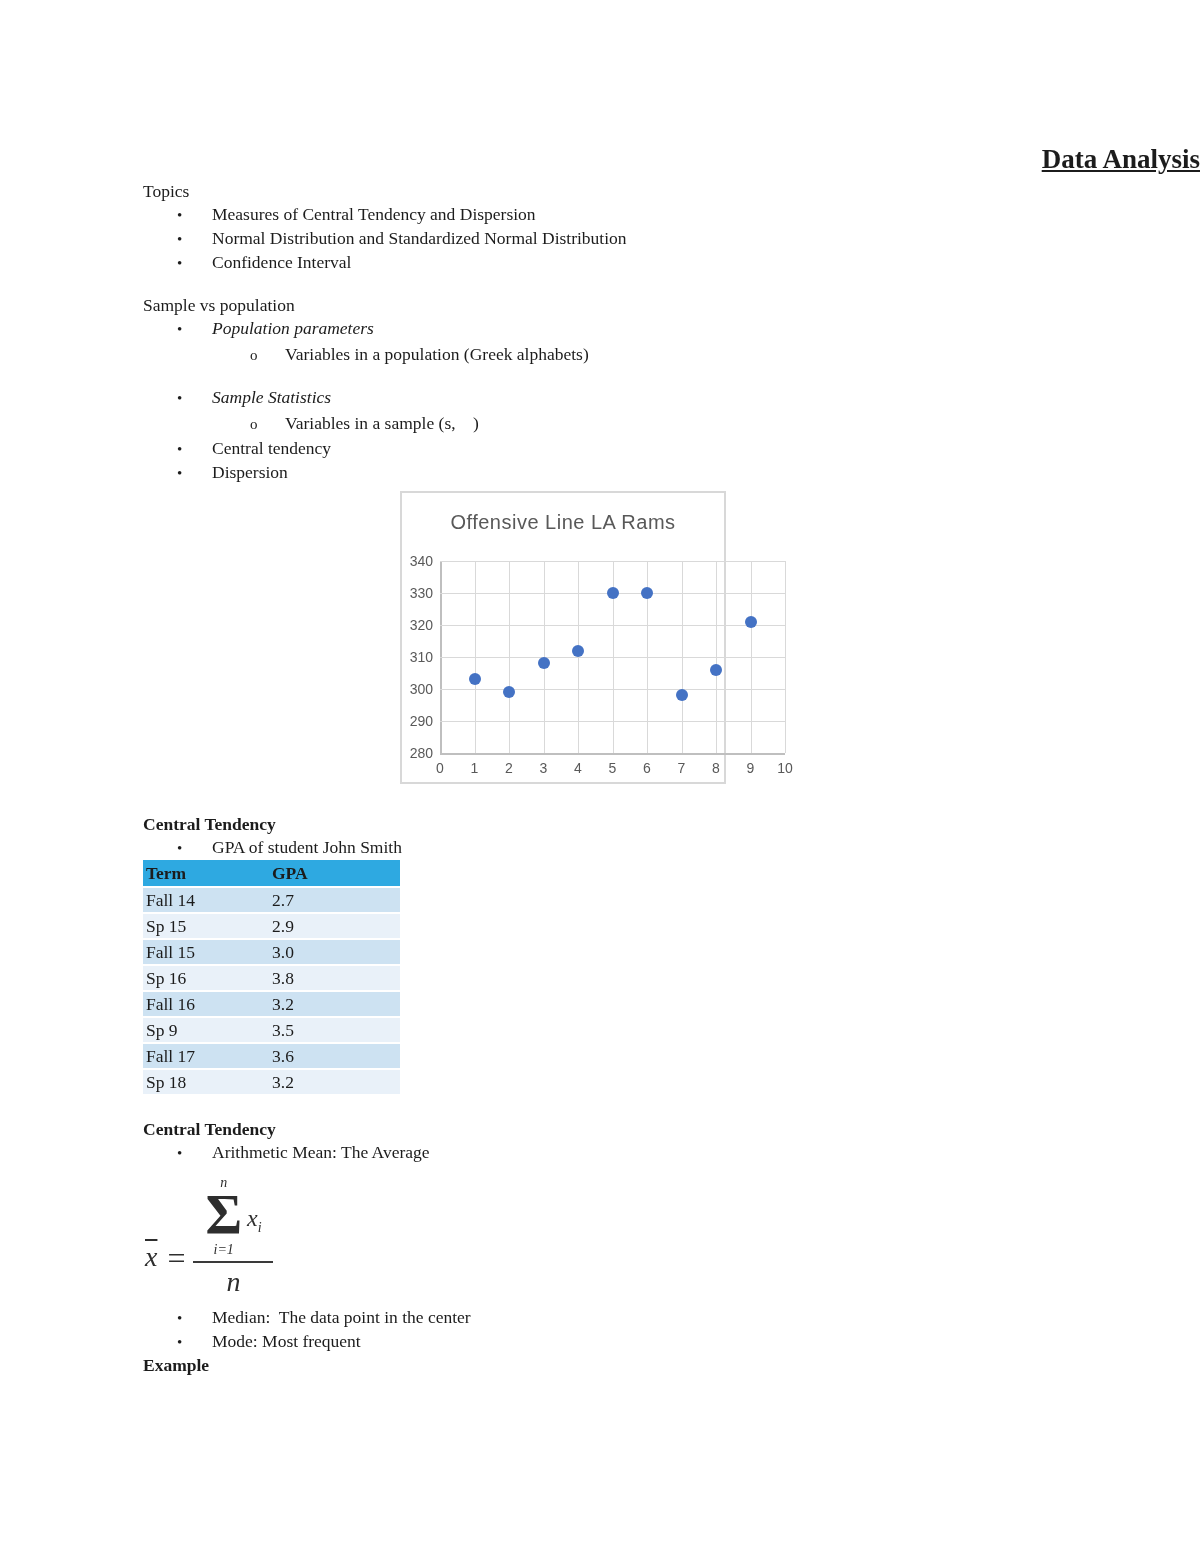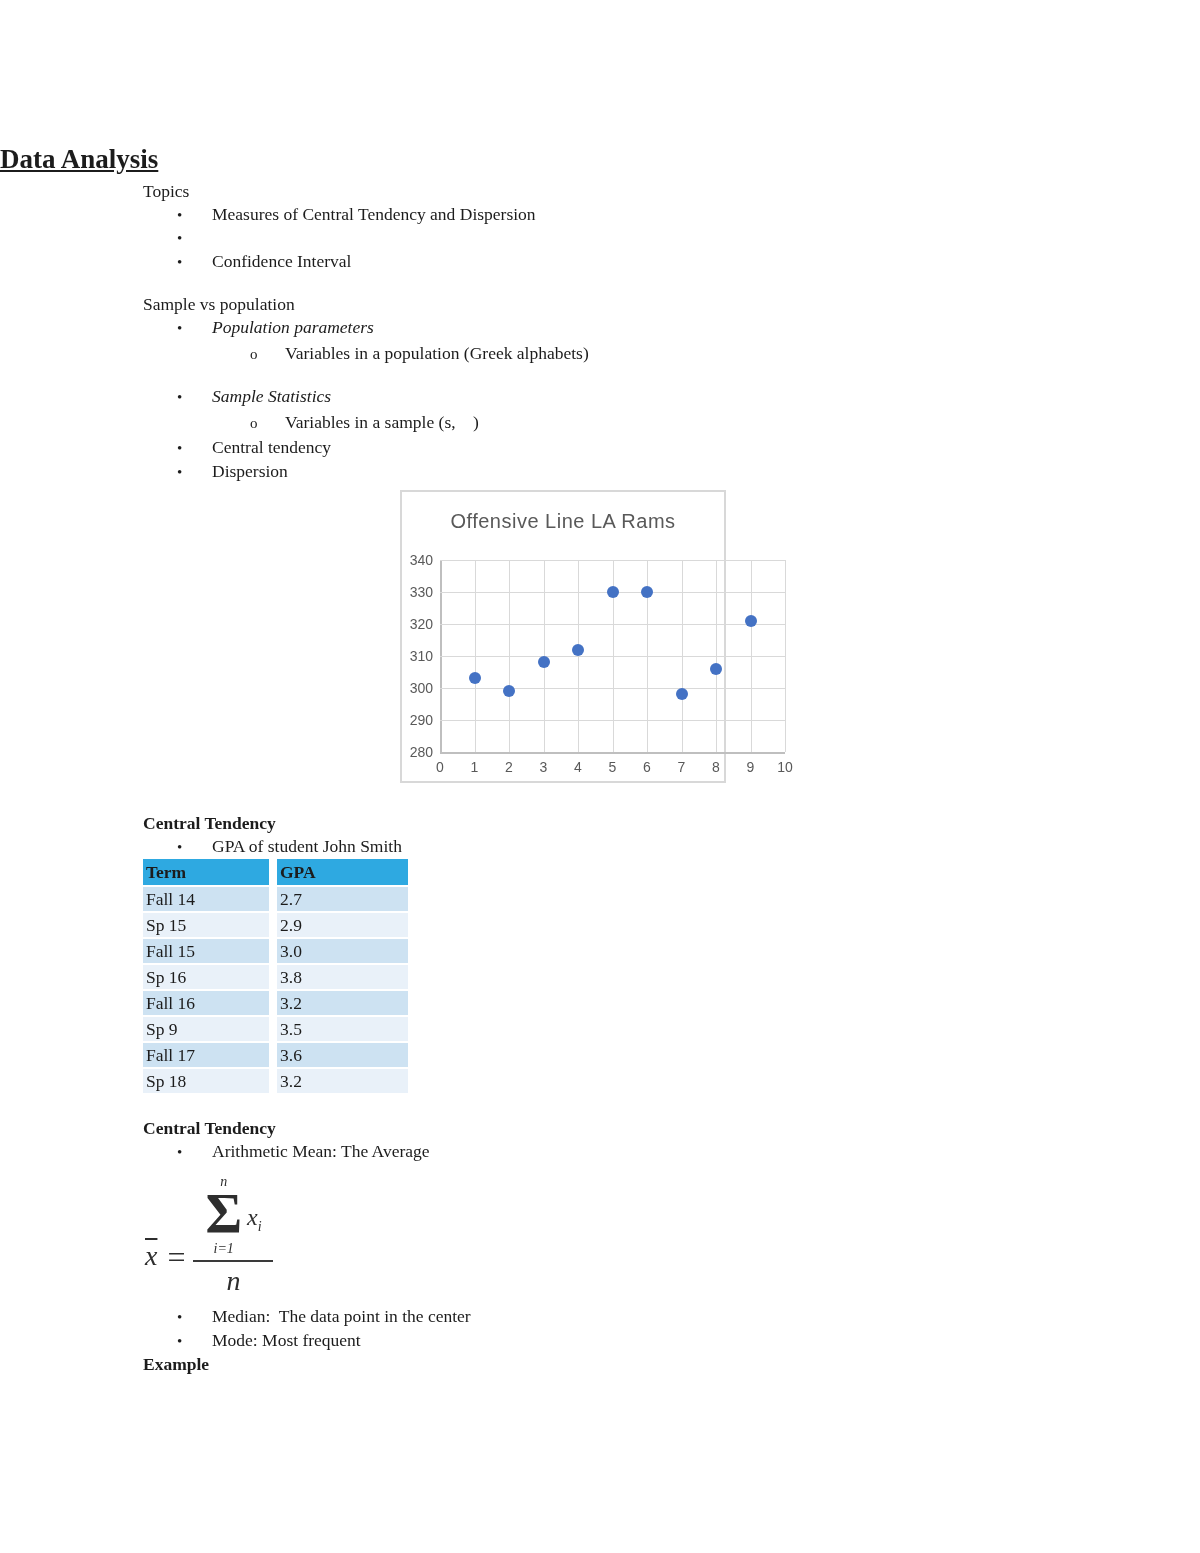--- a/index.html
+++ b/index.html
@@ -17,21 +17,21 @@
     position:relative;
     width:1200px; height:1553px;
     background:#ffffff;
     font-family:"Liberation Serif","DejaVu Serif",serif;
     font-size:17.5px;
     color:#1c1c1c;
     overflow:hidden;
   }
   .doc-title {
     padding-top:141px;
-    text-align:left;
+    text-align:right;
     font-size:27px;
     font-weight:bold;
     text-decoration:underline;
     line-height:36px;
   }
   .h-plain { margin-left:143px; line-height:23px; }
   .h-bold  { margin-left:143px; line-height:23px; font-weight:bold; }
   .li {
     margin-left:143px; line-height:23px;
     display:flex; align-items:baseline;
@@ -78,21 +78,21 @@
     position:absolute; right:calc(100% + 7px); transform:translateY(-50%);
     font-size:14px; color:var(--chart-text); white-space:nowrap;
   }
   .tick-x {
     position:absolute; top:calc(100% + 7px); transform:translateX(-50%);
     font-size:14px; color:var(--chart-text);
   }
 
   
   .gpa-table { margin-left:143px; width:265px; }
-  .trow { display:grid; grid-template-columns:126px 131px; column-gap:8px; margin-bottom:2px; }
+  .trow { display:grid; grid-template-columns:126px 131px; column-gap:0; margin-bottom:2px; }
   .tcell { height:24px; padding-left:3px; display:flex; align-items:center; }
   .thead .tcell { height:26px; background:var(--header-bg); font-weight:bold; }
   .trow.dark .tcell { background:var(--row-dark); }
   .trow.light .tcell { background:var(--row-light); }
 
   
   .formula {
     display:flex; align-items:flex-end;
     margin:10px 0 6px 145px;
     color:#2e2e2e;
@@ -112,21 +112,21 @@
 </style>
 </head>
 <body>
 
 <div class="page">
 
   <div class="doc-title">Data Analysis</div>
 
   <div class="h-plain" style="margin-top:3px;">Topics</div>
   <div class="li"><span class="mark">•</span><span class="txt">Measures of Central Tendency and Dispersion</span></div>
-  <div class="li"><span class="mark">•</span></div>
+  <div class="li"><span class="mark">•</span><span class="txt">Normal Distribution and Standardized Normal Distribution</span></div>
   <div class="li"><span class="mark">•</span><span class="txt">Confidence Interval</span></div>
 
   <div class="h-plain mt-sec">Sample vs population</div>
   <div class="li italic"><span class="mark">•</span><span class="txt">Population parameters</span></div>
   <div class="li lvl2"><span class="mark">o</span><span class="txt">Variables in a population (Greek alphabets)</span></div>
   <div class="li italic" style="margin-top:18px;"><span class="mark">•</span><span class="txt">Sample Statistics</span></div>
   <div class="li lvl2"><span class="mark">o</span><span class="txt">Variables in a sample (s,    )</span></div>
 
   <div class="li"><span class="mark">•</span><span class="txt">Central tendency</span></div>
   <div class="li"><span class="mark">•</span><span class="txt">Dispersion</span></div>

